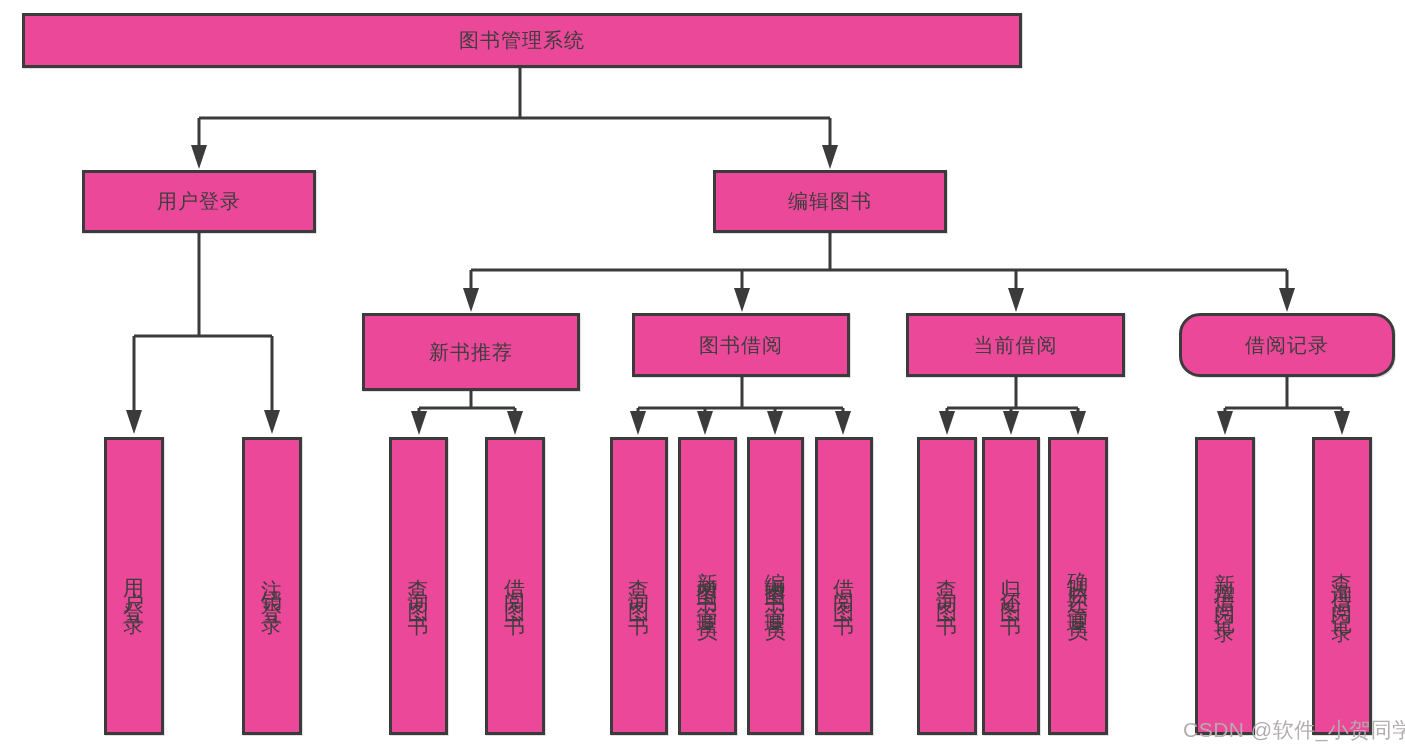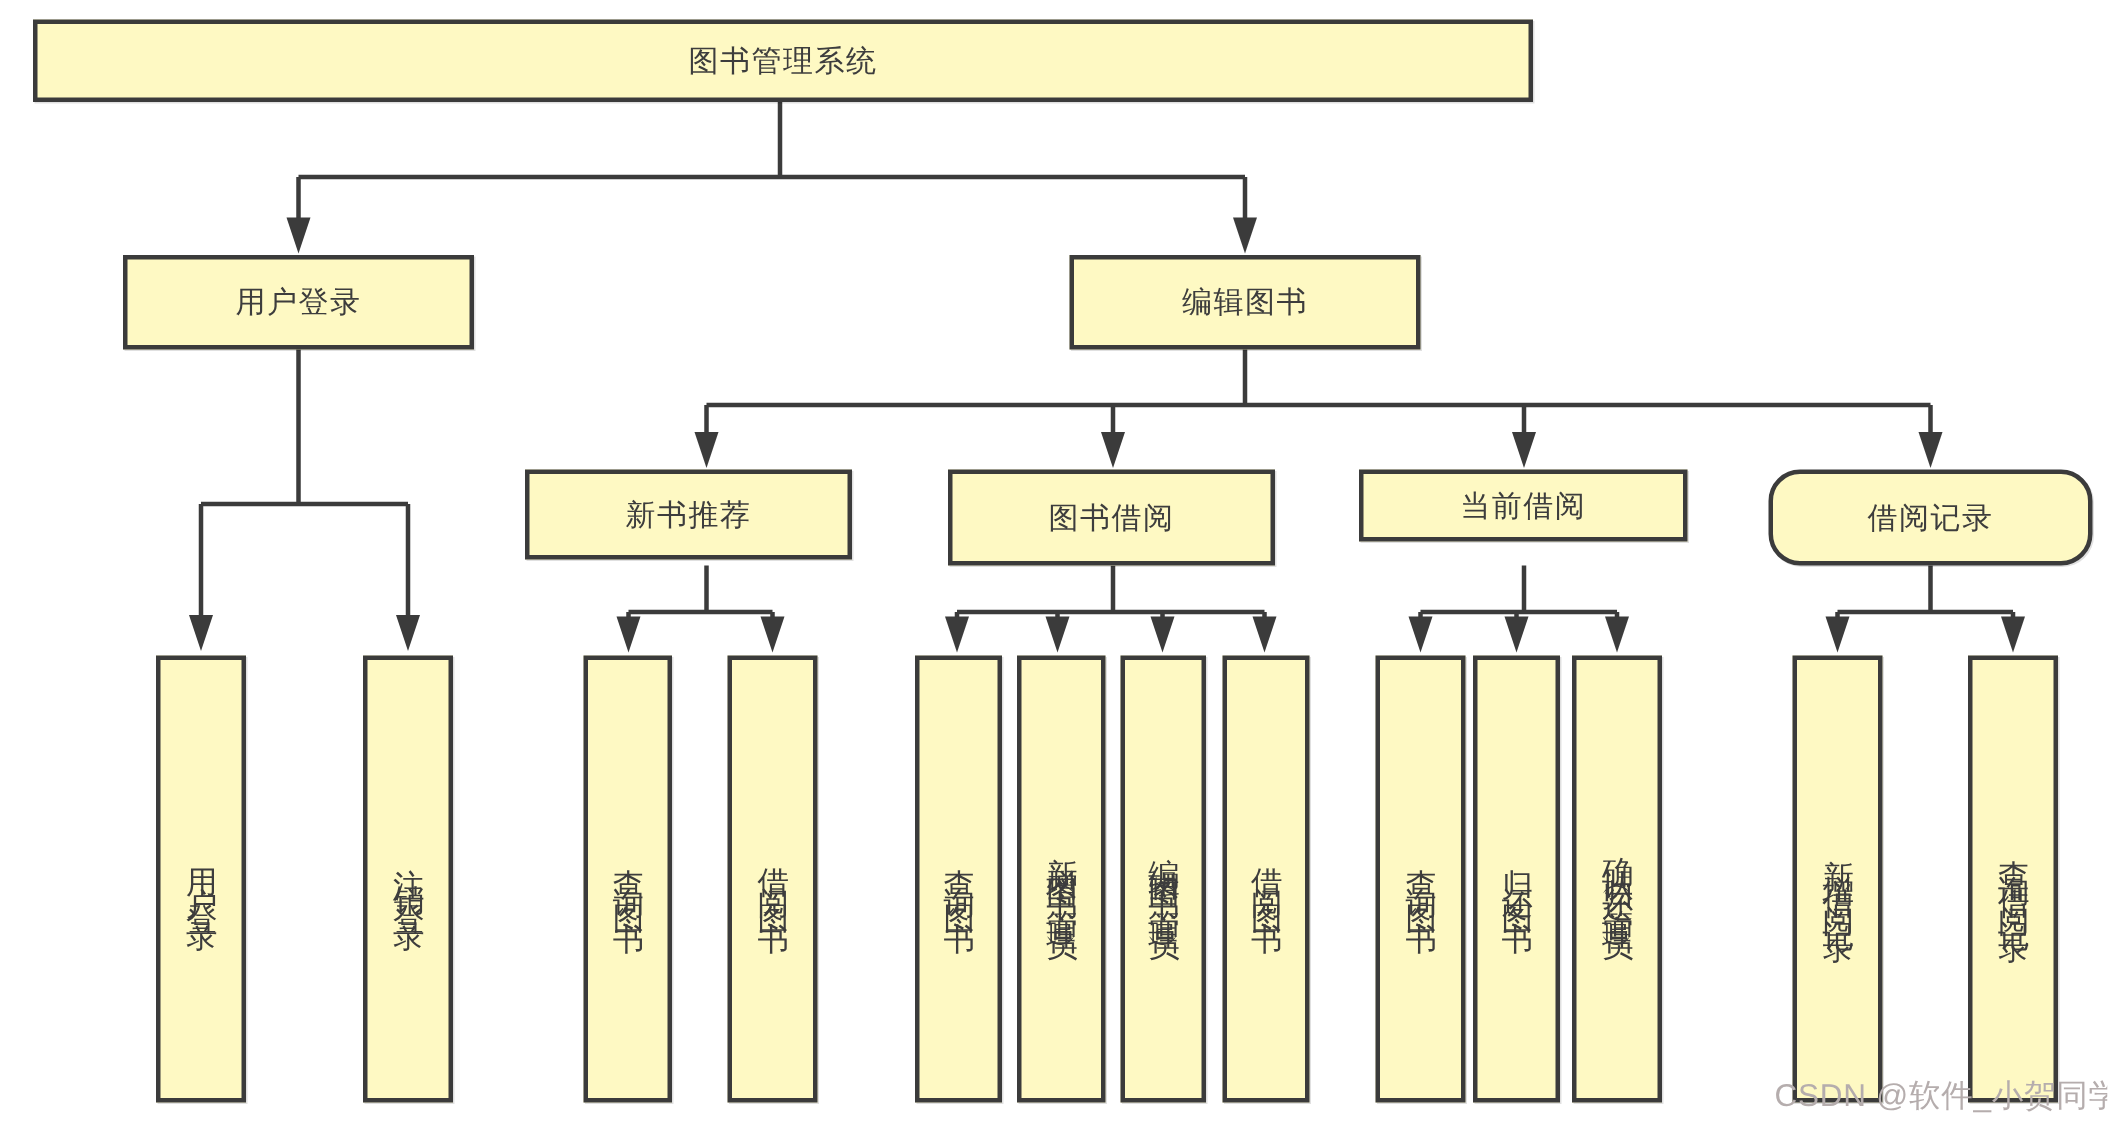--- a/index.html
+++ b/index.html
@@ -15,21 +15,21 @@
     font-family:"Liberation Sans","DejaVu Sans",sans-serif;
     overflow:hidden;
   }
   .wires{position:absolute;left:0;top:0;width:1405px;height:747px;}
   .wire{stroke:var(--line-color);stroke-width:3;fill:none;}
   .arrow{fill:var(--line-color);stroke:none;}
   .box{
     position:absolute;
     box-sizing:border-box;
     border:3px solid var(--line-color);
-    background:#fef9c3;
+    background:#ec4899;
     display:flex;align-items:center;justify-content:center;
     color:var(--text-color);
     box-shadow:1px 1px 0 rgba(0,0,0,0.12);
   }
   .hlabel{
     font-size:20px;letter-spacing:1px;white-space:nowrap;
   }
   .vlabel{
     writing-mode:vertical-rl;
     text-orientation:mixed;
@@ -95,27 +95,27 @@
     <span class="hlabel">图书管理系统</span>
   </div>
 
   <div class="box" style="left:82px;top:170px;width:234px;height:63px;">
     <span class="hlabel">用户登录</span>
   </div>
   <div class="box" style="left:713px;top:170px;width:234px;height:63px;">
     <span class="hlabel">编辑图书</span>
   </div>
 
-  <div class="box" style="left:350px;top:313px;width:218px;height:60px;">
+  <div class="box" style="left:362px;top:313px;width:218px;height:78px;">
     <span class="hlabel">新书推荐</span>
   </div>
   <div class="box" style="left:632px;top:313px;width:218px;height:64px;">
     <span class="hlabel">图书借阅</span>
   </div>
-  <div class="box" style="left:906px;top:313px;width:219px;height:48px;">
+  <div class="box" style="left:906px;top:313px;width:219px;height:64px;">
     <span class="hlabel">当前借阅</span>
   </div>
   <div class="box" style="left:1179px;top:313px;width:216px;height:64px;border-radius:21px;">
     <span class="hlabel">借阅记录</span>
   </div>
 
   <div class="box" style="left:104px;top:437px;width:60px;height:298px;">
     <span class="vlabel v4">用户登录</span>
   </div>
   <div class="box" style="left:242px;top:437px;width:60px;height:298px;">

